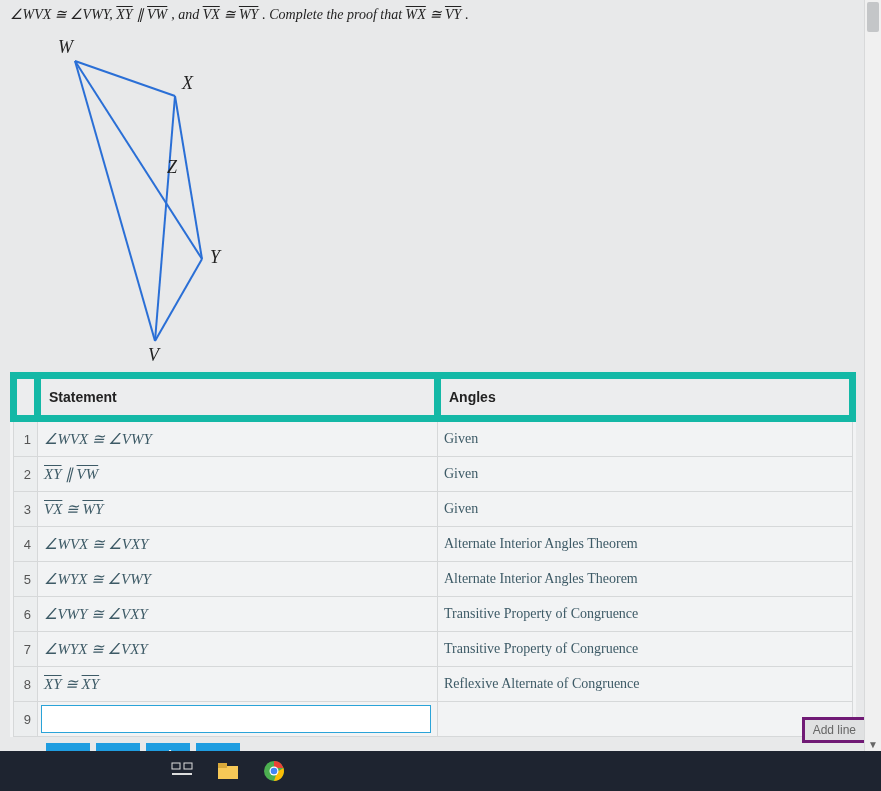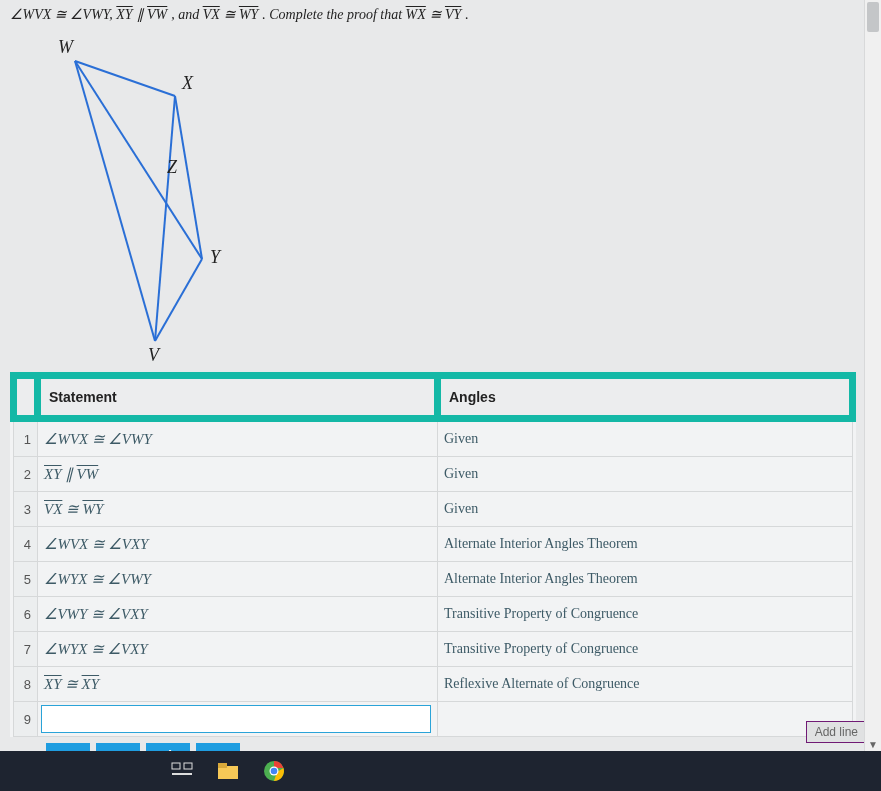--- a/index.html
+++ b/index.html
@@ -95,21 +95,21 @@
   cursor: pointer;
   font-family: 'Times New Roman', serif;
 }
 .add-line {
   position: absolute;
   right: 14px;
   bottom: 48px;
   font-size: 12px;
   color: #666;
   background: #e0e1e2;
-  border: 1px solid #701a75;
+  border: 3px solid #701a75;
   padding: 3px 8px;
   cursor: pointer;
 }
 .taskbar {
   position: absolute;
   left: 0; right: 0; bottom: 0;
   height: 40px;
   background: #1e2430;
   display: flex;
   align-items: center;

